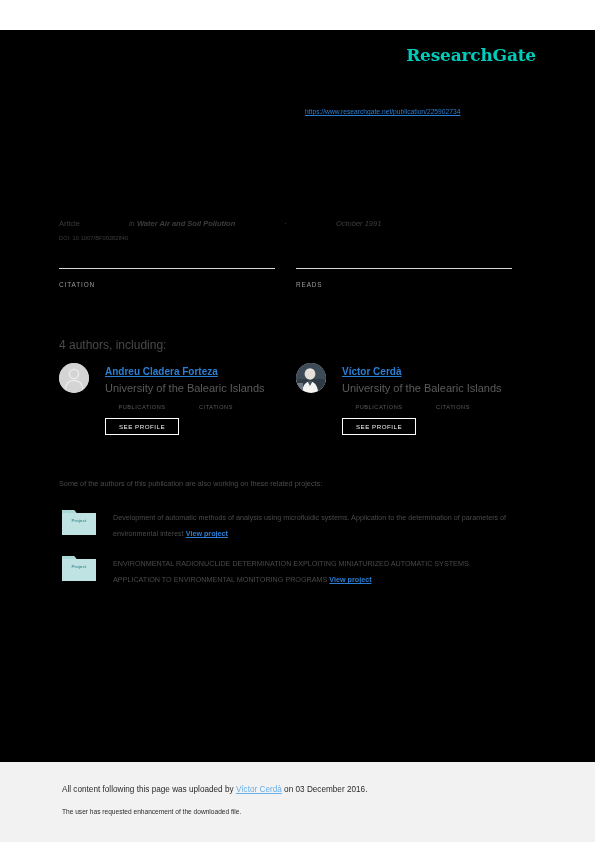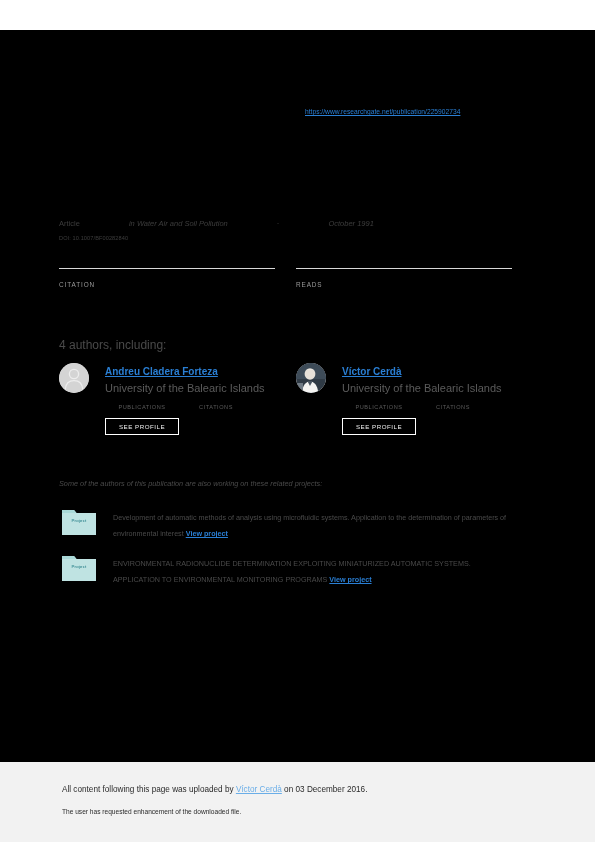--- a/index.html
+++ b/index.html
@@ -98,21 +98,21 @@
     color: #3d3d3d;
     white-space: nowrap;
   }
   #meta-line .em {
     font-style: italic;
     color: #3d3d3d;
     margin-left: 47px;
   }
   #meta-line .jr {
     font-style: italic;
-    font-weight: normal;
+    font-weight: bold;
     color: #3d3d3d;
   }
   #doi-line {
     position: absolute;
     left: 59px;
     top: 235px;
     font-size: 5.6px;
     letter-spacing: 0.1px;
     color: #3d3d3d;
     white-space: nowrap;
@@ -232,21 +232,20 @@
   }
 
   
   #projects-head {
     position: absolute;
     left: 59px;
     top: 479px;
     font-size: 7.3px;
     color: #4a4a4a;
     white-space: nowrap;
-    font-style: italic;
   }
   .project {
     position: absolute;
     left: 62px;
     width: 450px;
   }
   .project.p1 { top: 507px; }
   .project.p2 { top: 553px; }
 
   .folder {
@@ -303,20 +302,21 @@
 </head>
 <body>
 
 <div id="page">
 
   <div id="dark-panel"></div>
   <div id="footer-panel"></div>
 
   <div id="see-discussions">See discussions, stats, and author profiles for this publication at:</div>
 
+  <div id="brand">ResearchGate</div>
 
   <a id="rg-url" href="#">https://www.researchgate.net/publication/225902734</a>
 
   <div id="doc-type">Article</div>
 
   <div id="doc-title">Determination of sulphate in rainwater by flow injection analysis</div>
 
   <div id="meta-line">
     <span>Article</span>
     <span class="em">in</span>

